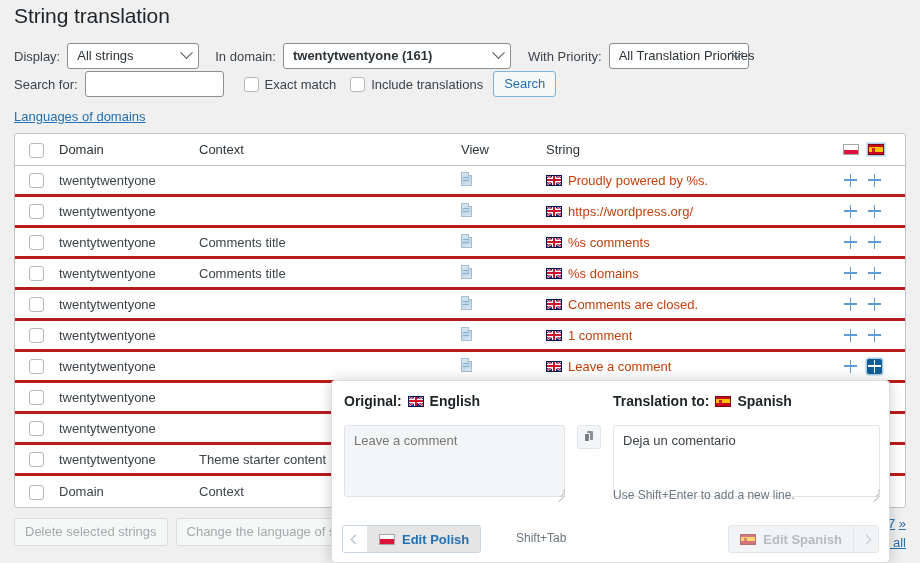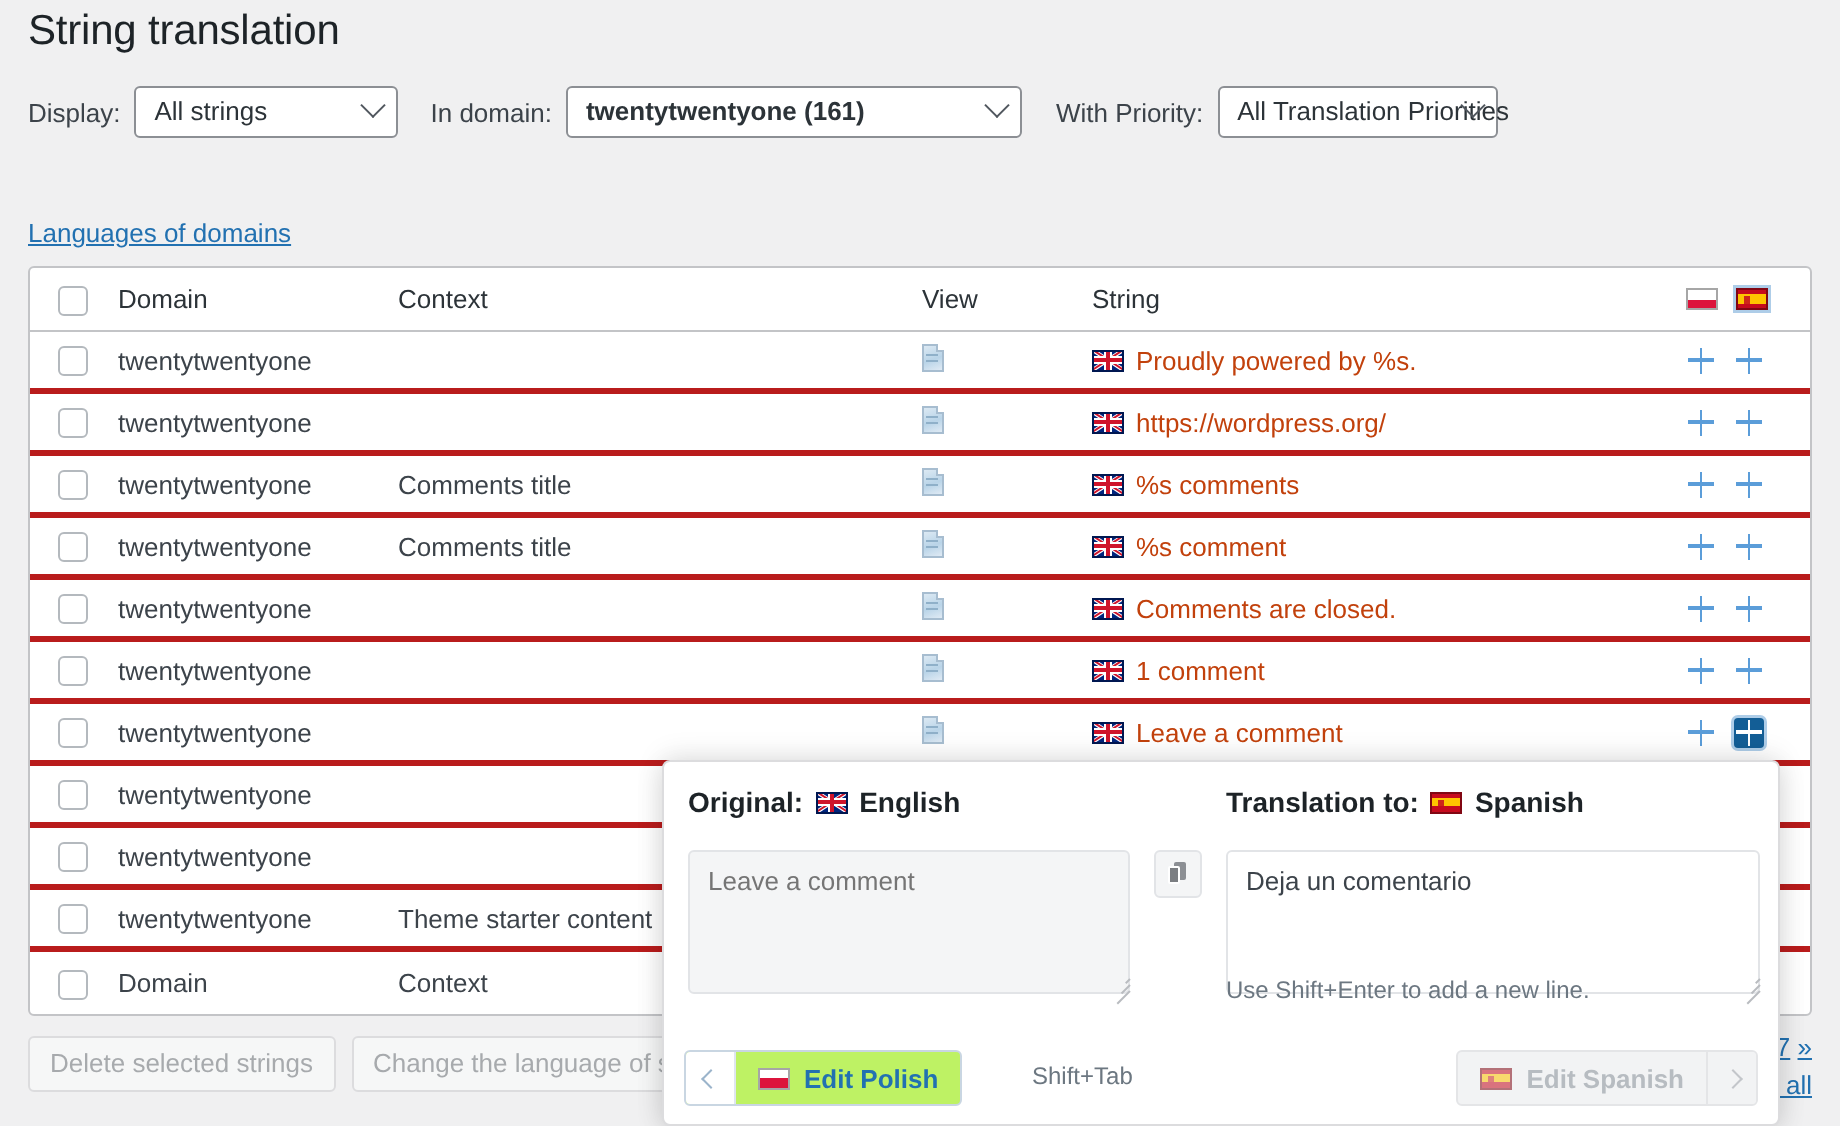--- a/index.html
+++ b/index.html
@@ -161,21 +161,21 @@
   }
   .copyglyph { position: absolute; left: 6px; top: 5px; width: 9px; height: 11px; }
   .copyglyph .back { position: absolute; left: 3px; top: 0; width: 6px; height: 9px; background: #8c8f94; border-radius: 1px; }
   .copyglyph .front { position: absolute; left: 0; top: 2px; width: 6px; height: 9px; background: #7b7e82; border: 1px solid #fff; border-radius: 1px; }
 
   .hint { position: absolute; left: 281px; top: 107px; font-size: 12px; color: #6c7781; }
 
   .navrow { position: absolute; left: 0; right: 0; top: 144px; height: 38px; }
   .navbtn {
     position: absolute; display: flex; align-items: center; height: 28px;
-    border: 1px solid #c9d6e2; border-radius: 3px; background: #bef264; overflow: hidden;
+    border: 1px solid #c9d6e2; border-radius: 3px; background: #e5e5e5; overflow: hidden;
   }
   .navbtn.prev { left: 10px; }
   .navbtn.next { right: 10px; border-color: #e4e5e7; background: #f2f3f4; }
   .arrowcell {
     width: 24px; height: 26px; display: flex; align-items: center; justify-content: center;
     background: #fff; cursor: pointer;
   }
   .navbtn.next .arrowcell { background: #f2f3f4; }
   .arrow { width: 7px; height: 7px; border-top: 1.6px solid #9bb4cb; border-right: 1.6px solid #9bb4cb; }
   .arrow.l { transform: rotate(-135deg); }
@@ -210,20 +210,29 @@
       <span>twentytwentyone (161)</span>
       <span class="chev"></span>
     </span>
     <span class="flabel" style="margin-left:17px">With Priority:</span>
     <span class="sel w-prio">
       <span>All Translation Priorities</span>
       <span class="chev"></span>
     </span>
   </div>
 
+  <div class="filters-row2">
+    <span class="flabel">Search for:</span>
+    <input class="txtinput" type="text" placeholder="" style="">
+    <span style="margin-left:20px" class="cbx"></span>
+    <span class="cblabel">Exact match</span>
+    <span style="margin-left:14px" class="cbx"></span>
+    <span class="cblabel">Include translations</span>
+    <button class="searchbtn" style="margin-left:10px">Search</button>
+  </div>
 
   <div class="langlink">Languages of domains</div>
 
   <div class="table-wrap">
 
     <div class="trow hdr">
       <div class="c-chk">
         <span class="cbx"></span>
       </div>
       <div class="c-dom">Domain</div>
@@ -322,21 +331,21 @@
         <span class="flag flag-gb" style="margin-right:6px">
             <i class="d1"></i>
             <i class="d2"></i>
             <i class="d3"></i>
             <i class="d4"></i>
             <i class="hv"></i>
             <i class="vv"></i>
             <i class="hr"></i>
             <i class="vr"></i>
           </span>
-        <span>%s comment</span>
+        <span>%s domains</span>
       </div>
       <div class="c-act">
         <span class="plus"></span>
         <span class="plus"></span>
       </div>
     </div>
 
     <div class="trow">
       <div class="c-chk"><span class="cbx"></span></div>
       <div class="c-dom">twentytwentyone</div>

